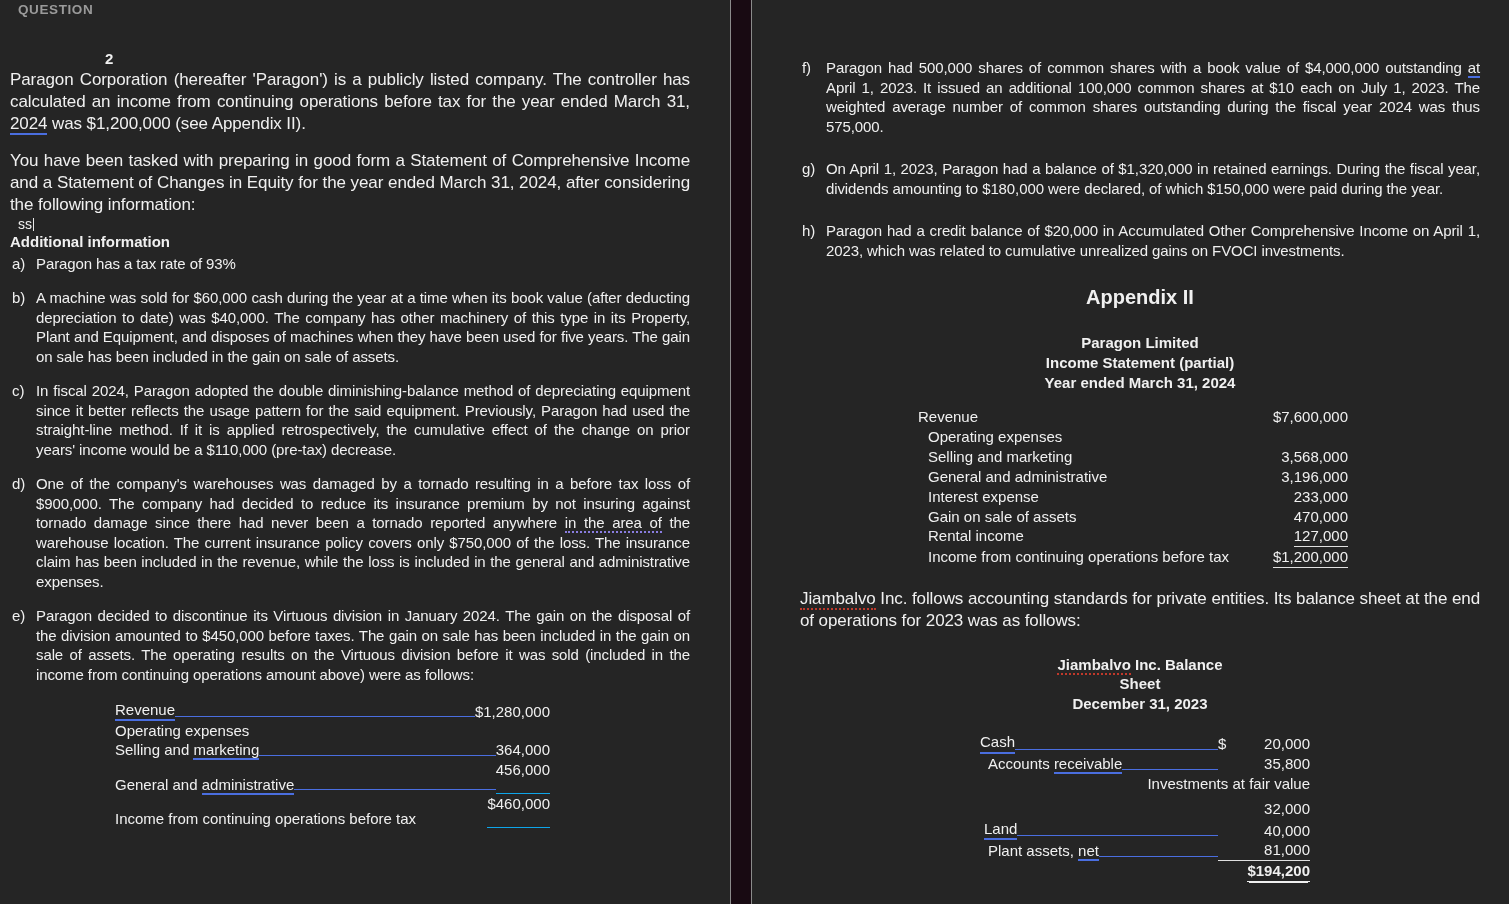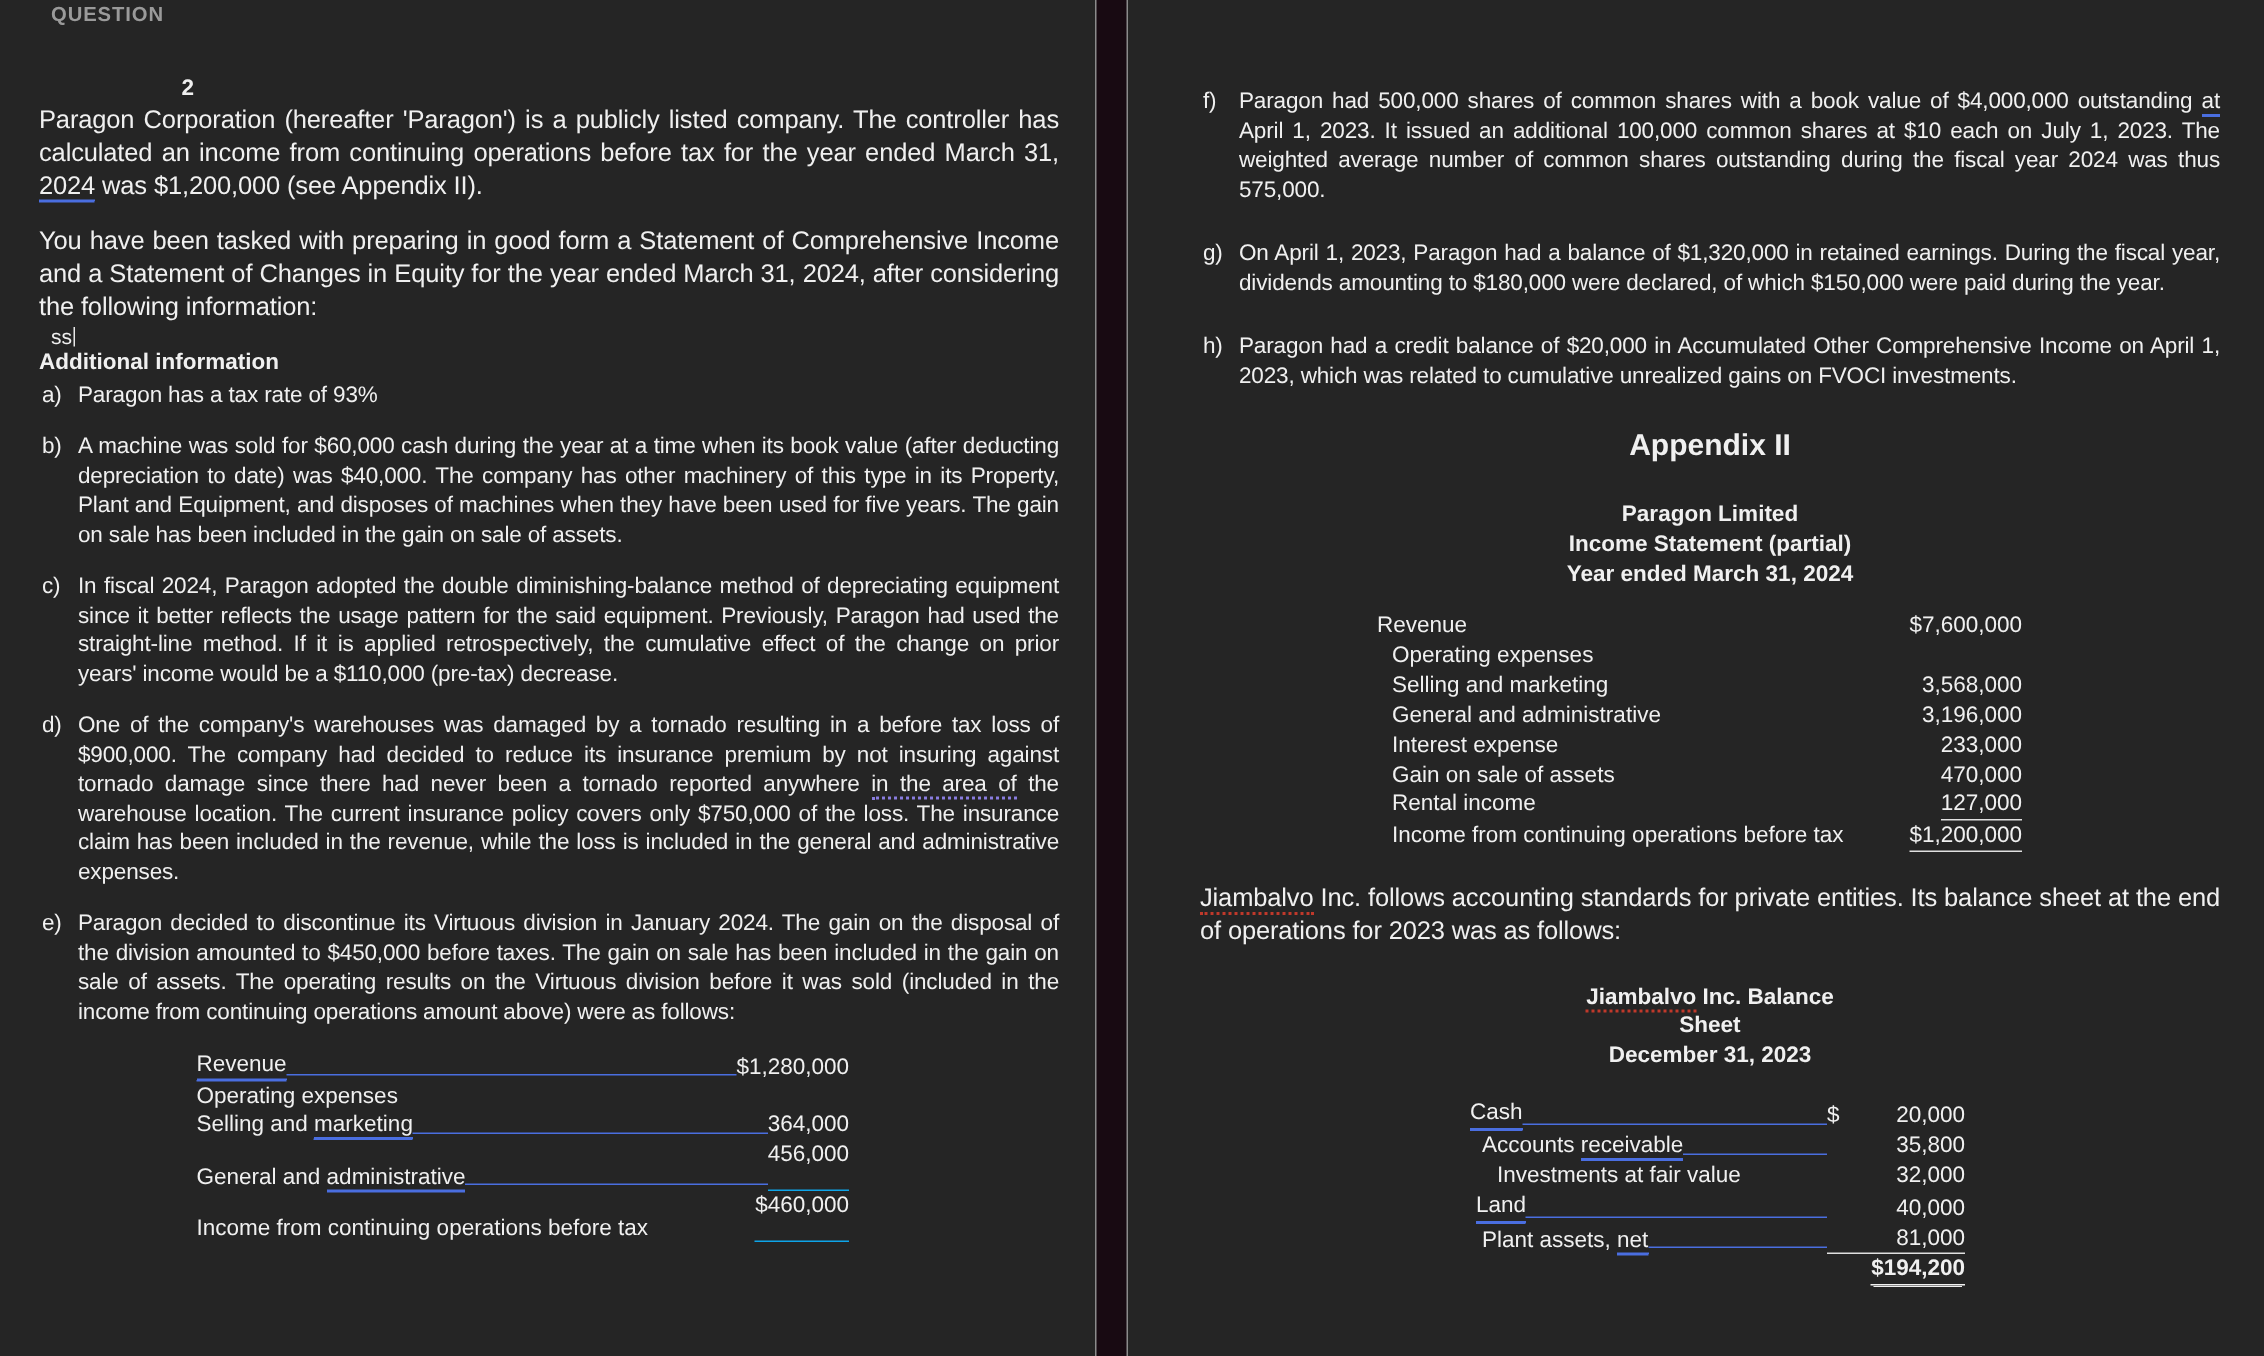--- a/index.html
+++ b/index.html
@@ -34,21 +34,21 @@
     background: #180a12;
     border-left: 1px solid #8b8b8b;
     border-right: 1px solid #8b8b8b;
   }
 
   
   .col {
     position: absolute;
     top: 0;
   }
-  .col-left  { left: 16px;     width: 700px; padding: 0 10px 0 10px; }
+  .col-left  { left: 0;     width: 700px; padding: 0 10px 0 10px; }
   .col-right { left: 790px; width: 700px; padding: 0 10px 0 10px; }
 
   .question-label {
     color: #9a9a9a;
     font-size: 13.5px;
     font-weight: bold;
     letter-spacing: 0.6px;
     padding: 2px 0 0 8px;
   }
 
@@ -379,21 +379,21 @@
             <span>20,000</span>
           </div>
       </div>
 
       <div class="bs-row" style="padding-left:8px;">
         <div class="bs-lab"><span>Accounts </span><span class="u-blue">receivable</span></div>
         <div class="bs-lead lead-blue"></div>
         <div class="bs-amt">35,800</div>
       </div>
 
-      <div class="bs-row" style="padding-left:18px;">
+      <div class="bs-row" style="padding-left:18px;flex-direction:column;">
         <div class="bs-lab">Investments at fair value</div>
         <div class="bs-lead lead-none"></div>
         <div class="bs-amt">32,000</div>
       </div>
 
       <div class="bs-row" style="padding-left:4px;">
         <div class="bs-lab u-blue">Land</div>
         <div class="bs-lead lead-blue"></div>
         <div class="bs-amt">40,000</div>
       </div>

